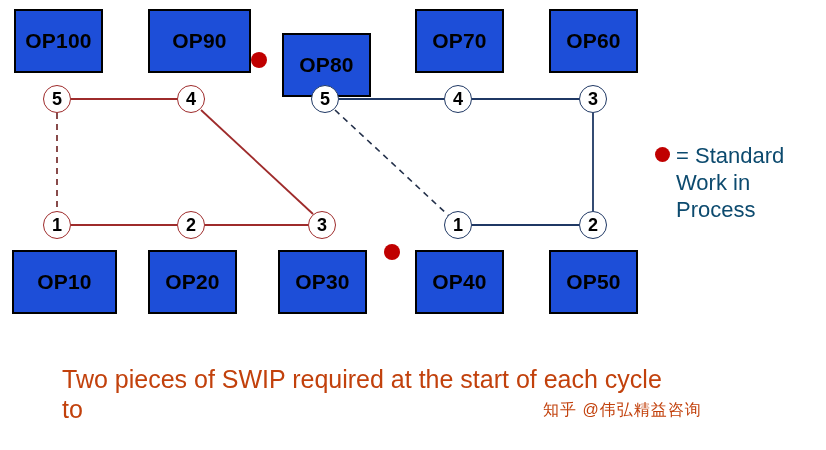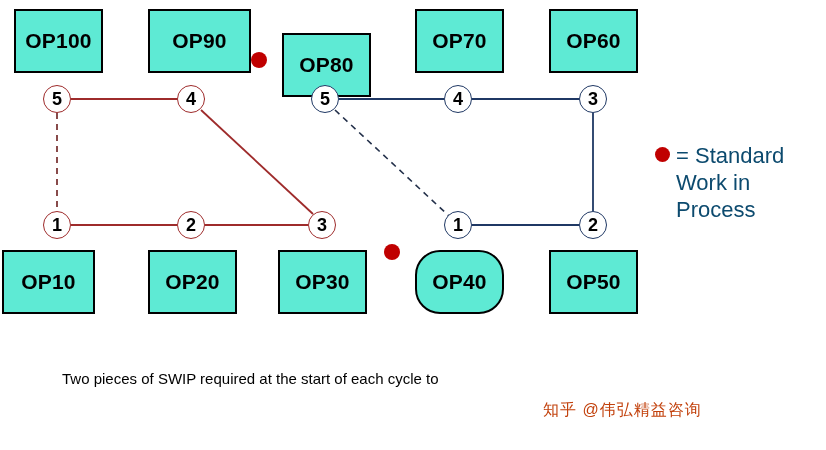--- a/index.html
+++ b/index.html
@@ -18,21 +18,21 @@
   #stage {
     position: absolute;
     left: 0; top: 0;
     width: 826px;
     height: 450px;
   }
   .op-box {
     position: absolute;
     box-sizing: border-box;
     border: 2px solid #000000;
-    background: #5eead4;
+    background: #1d4ed8;
     display: flex;
     align-items: center;
     justify-content: center;
     font-weight: bold;
     font-size: 21px;
     letter-spacing: 0.2px;
     color: #000000;
     text-align: center;
   }
   .node {
@@ -69,23 +69,23 @@
   }
   .legend-dot {
     position: absolute;
     width: 15px;
     height: 15px;
     border-radius: 50%;
     background: #c00000;
   }
   .caption {
     position: absolute;
-    font-size: 15px;
+    font-size: 25px;
     line-height: 30px;
-    color: #000000;
+    color: #c2410c;
   }
   .link-underline {
     text-decoration: underline;
     text-decoration-color: #4a6a9a;
     text-underline-offset: 2px;
   }
   .watermark {
     position: absolute;
     font-size: 16px;
     color: #c2410c;
@@ -139,30 +139,30 @@
         <span>OP80</span>
       </div>
       <div class="op-box" style="left: 415px; top: 9px; width: 89px; height: 64px;">
         <span>OP70</span>
       </div>
       <div class="op-box" style="left: 549px; top: 9px; width: 89px; height: 64px;">
         <span>OP60</span>
       </div>
     </div>
   <div id="bottom-boxes">
-      <div class="op-box" style="left: 2px; top: 250px; width: 93px; height: 64px;">
+      <div class="op-box" style="left: 12px; top: 250px; width: 105px; height: 64px;">
         <span>OP10</span>
       </div>
       <div class="op-box" style="left: 148px; top: 250px; width: 89px; height: 64px;">
         <span>OP20</span>
       </div>
       <div class="op-box" style="left: 278px; top: 250px; width: 89px; height: 64px;">
         <span>OP30</span>
       </div>
-      <div class="op-box" style="left: 415px; top: 250px; width: 89px; height: 64px; border-radius: 25px;">
+      <div class="op-box" style="left: 415px; top: 250px; width: 89px; height: 64px;">
         <span>OP40</span>
       </div>
       <div class="op-box" style="left: 549px; top: 250px; width: 89px; height: 64px;">
         <span>OP50</span>
       </div>
     </div>
   <div id="red-nodes">
       <div class="node red" style="left: 43px; top: 85px;">
         <span>5</span>
       </div>

